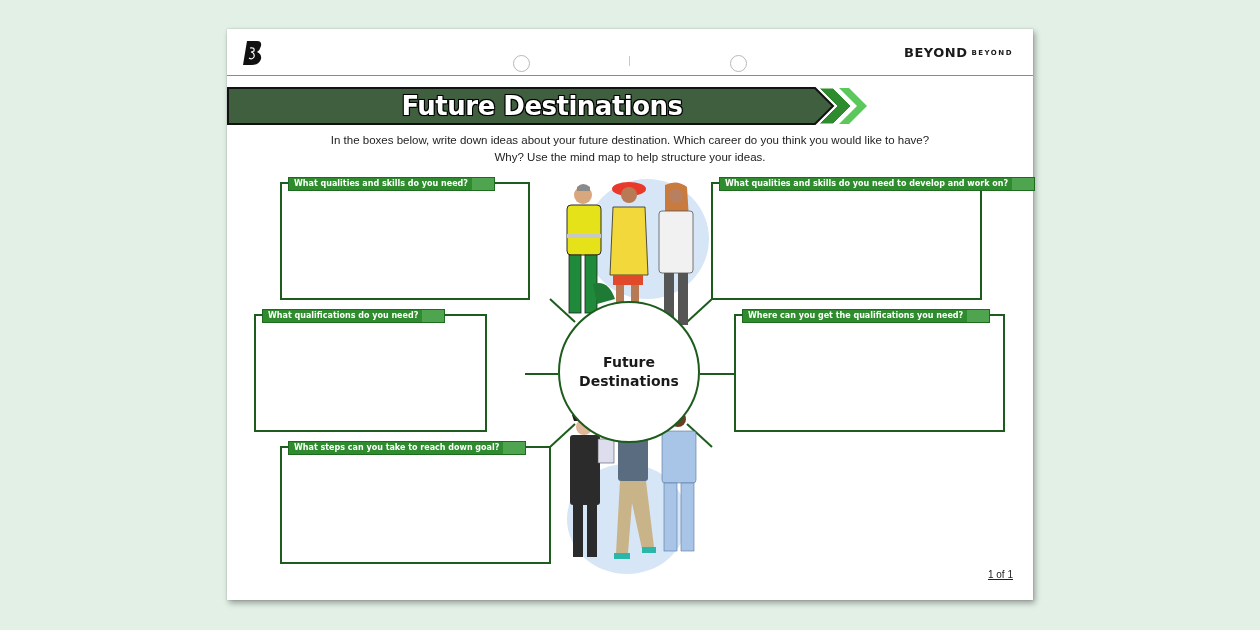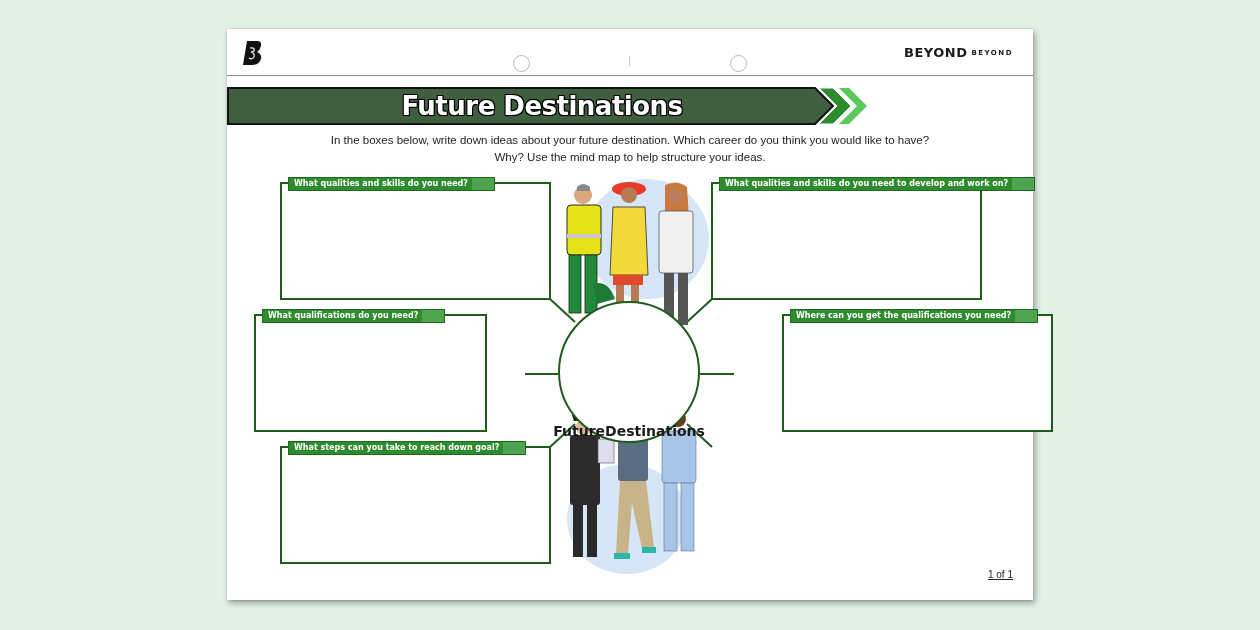--- a/index.html
+++ b/index.html
@@ -50,21 +50,21 @@
     padding:1px 26px 1px 5px; white-space:nowrap; line-height:10px;
     border:1px solid #1e6a1e;
   }
   .box-label::after {
     content:""; position:absolute; right:0; top:0; bottom:0; width:22px; background:#4fa44f;
   }
   .connectors { position:absolute; left:0; top:0; width:806px; height:571px; pointer-events:none; }
   .center-circle {
     position:absolute; left:331px; top:272px; width:142px; height:142px;
     border:2px solid #1d5c1d; border-radius:50%; background:#fff; box-sizing:border-box;
-    display:flex; align-items:flex-end; justify-content:center;
+    display:flex; flex-direction:column; align-items:center; justify-content:center;
     font-family:"DejaVu Sans", sans-serif; font-weight:bold; font-size:14px; color:#1a1a1a; line-height:19px; text-align:center;
   }
   .illus { position:absolute; }
   .page-num {
     position:absolute; right:20px; top:540px;
     font-family:"Liberation Sans", sans-serif; font-size:10px; color:#222;text-decoration:underline;
   }
 </style>
 </head>
 <body>
@@ -161,30 +161,30 @@
     </g>
 
     <g>
       <circle cx="120" cy="12" r="8" fill="#6a3e24"></circle>
       <rect x="104" y="24" width="34" height="52" rx="3" fill="#a8c4e6" stroke="#5577a0" stroke-width="0.6"></rect>
       <rect x="106" y="76" width="13" height="68" fill="#a8c4e6" stroke="#5577a0" stroke-width="0.6"></rect>
       <rect x="123" y="76" width="13" height="68" fill="#a8c4e6" stroke="#5577a0" stroke-width="0.6"></rect>
     </g>
   </svg>
 
-  <div class="box" style="left:53px; top:153px; width:271px; height:118px;">
+  <div class="box" style="left:53px; top:153px; width:250px; height:118px;">
     <div class="box-label">What qualities and skills do you need?</div>
   </div>
   <div class="box" style="left:484px; top:153px; width:271px; height:118px;">
     <div class="box-label">What qualities and skills do you need to develop and work on?</div>
   </div>
   <div class="box" style="left:27px; top:285px; width:233px; height:118px;">
     <div class="box-label">What qualifications do you need?</div>
   </div>
-  <div class="box" style="left:507px; top:285px; width:271px; height:118px;margin-left:48px;">
+  <div class="box" style="left:507px; top:285px; width:271px; height:118px;">
     <div class="box-label">Where can you get the qualifications you need?</div>
   </div>
   <div class="box" style="left:53px; top:417px; width:271px; height:118px;">
     <div class="box-label">What steps can you take to reach down goal?</div>
   </div>
 
   <div class="center-circle">
     <div>Future</div>
     <div>Destinations</div>
   </div>

